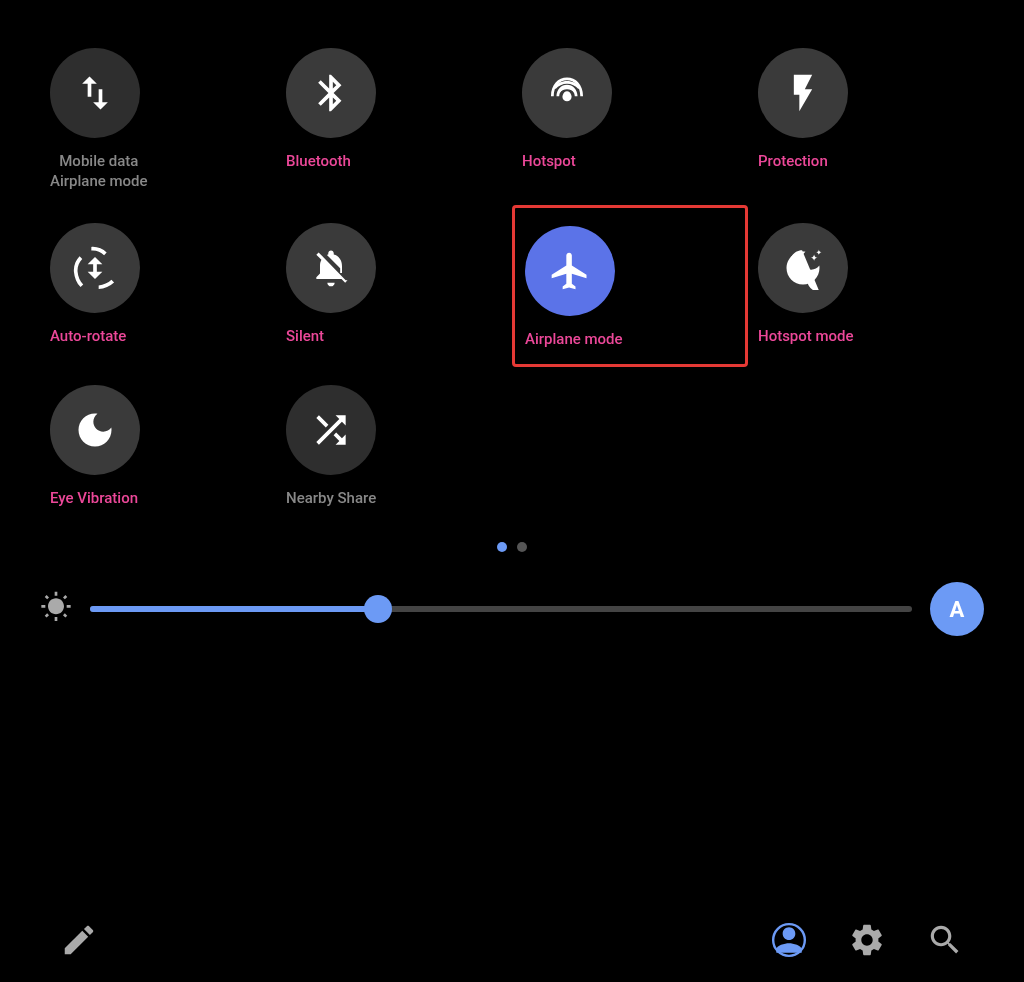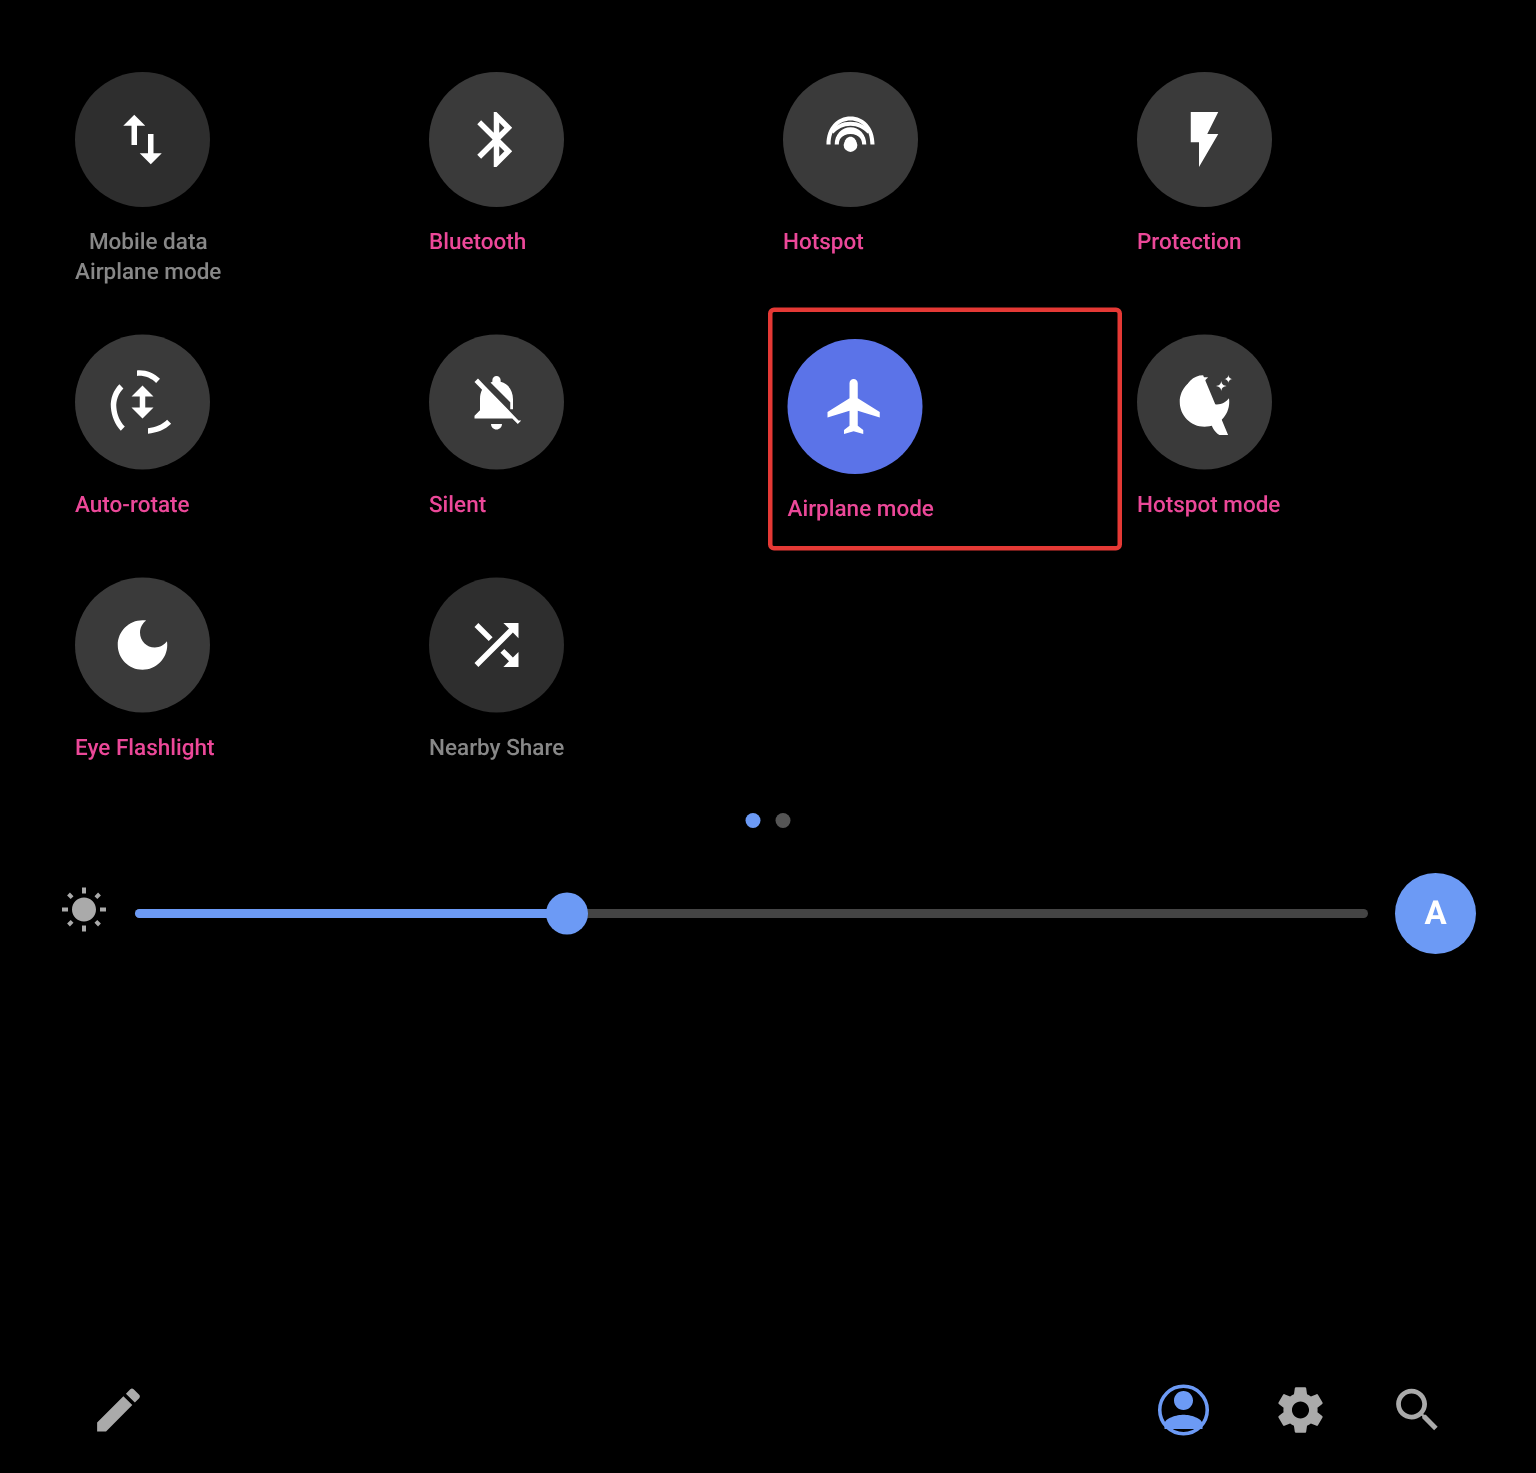--- a/index.html
+++ b/index.html
@@ -260,21 +260,21 @@
     <div class="qs-label">Hotspot mode</div>
   </div>
 
   <div class="qs-tile">
     <div class="qs-icon-circle">
       <svg viewBox="0 0 24 24" xmlns="http://www.w3.org/2000/svg">
 
         <path d="M12 3c-4.97 0-9 4.03-9 9s4.03 9 9 9 9-4.03 9-9c0-.46-.04-.92-.1-1.36-.98 1.37-2.58 2.26-4.4 2.26-2.98 0-5.4-2.42-5.4-5.4 0-1.81.89-3.42 2.26-4.4-.44-.06-.9-.1-1.36-.1z"></path>
       </svg>
     </div>
-    <div class="qs-label">Eye Flashlight</div>
+    <div class="qs-label">Eye Vibration</div>
   </div>
 
   <div class="qs-tile">
     <div class="qs-icon-circle dim">
       <svg viewBox="0 0 24 24" xmlns="http://www.w3.org/2000/svg">
 
         <path d="M10.59 9.17L5.41 4 4 5.41l5.17 5.17 1.42-1.41zM14.5 4l2.04 2.04L4 18.59 5.41 20 17.96 7.46 20 9.5V4h-5.5zm.33 9.41l-1.41 1.41 3.13 3.13L14.5 20H20v-5.5l-2.04 2.04-3.13-3.13z"></path>
       </svg>
     </div>
     <div class="qs-label dim">Nearby Share</div>

